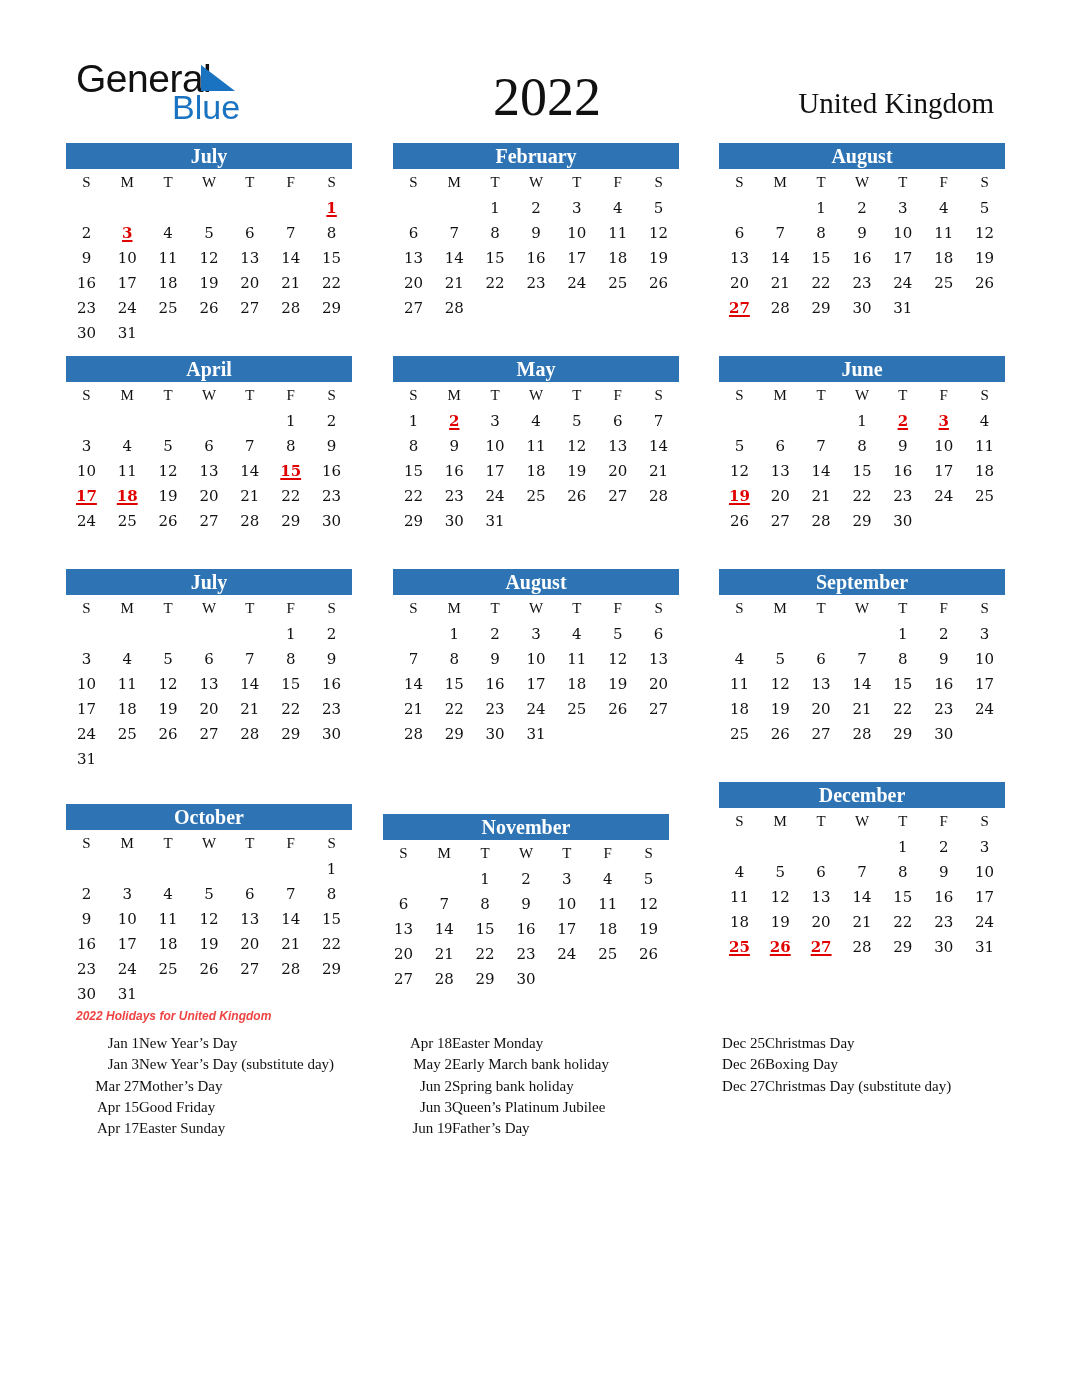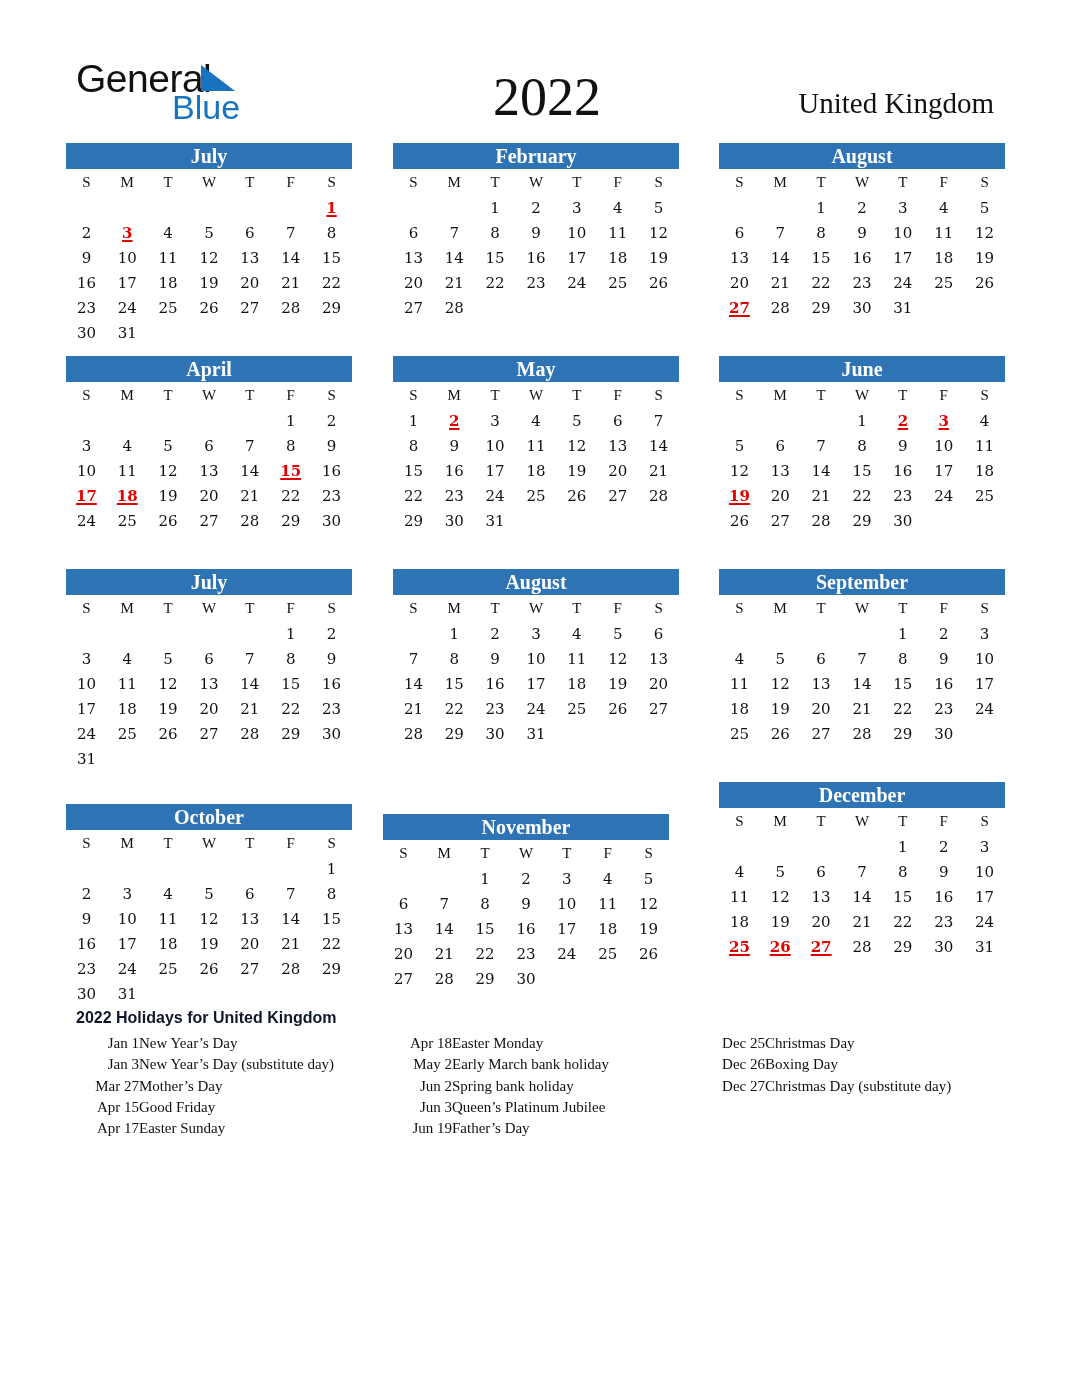--- a/index.html
+++ b/index.html
@@ -12,21 +12,21 @@
   .year { position: absolute; left: 493px; top: 66px; font-family: "Liberation Serif", "DejaVu Serif", serif; font-size: 54px; line-height: 62px; color: #111; }
   .country { position: absolute; right: 77px; top: 86px; font-family: "Liberation Serif", "DejaVu Serif", serif; font-size: 29px; line-height: 34px; color: #111; margin-left: 36px; }
 
   .month { position: absolute; width: 286px; }
   .month .mhead { height: 26px; background: #2e74b5; color: #fff; text-align: center; font-family: "Liberation Serif", "DejaVu Serif", serif; font-weight: bold; font-size: 20px; line-height: 27px; }
   .month .grid { display: grid; grid-template-columns: repeat(7, 1fr); padding: 0 0; }
   .month .wd { height: 27px; line-height: 27px; text-align: center; font-family: "Liberation Serif", "DejaVu Serif", serif; font-size: 15px; color: #111; }
   .month .d { height: 25px; line-height: 25px; text-align: center; font-family: "DejaVu Serif", "Liberation Serif", serif; font-size: 15px; color: #111; }
   .month .d.hol { color: #e00000; font-weight: bold; text-decoration: underline; text-decoration-thickness: 2px; text-underline-offset: 2px; }
 
-  .hol-title { position: absolute; left: 76px; top: 1009px; font-family: "Liberation Sans", "DejaVu Sans", sans-serif; font-weight: bold; font-size: 16px; color: #0f172a; }
+  .hol-title { position: absolute; left: 76px; top: 1009px; font-family: "Liberation Sans", "DejaVu Sans", sans-serif; font-weight: bold; font-size: 12px; color: #ef4444; font-style: italic; }
   .hol-col { position: absolute; top: 1033px; }
   .hol-row { height: 21.3px; line-height: 21px; white-space: nowrap; font-family: "Liberation Serif", "DejaVu Serif", serif; font-size: 15px; color: #111; }
   .hol-row .hd { display: inline-block; width: 63px; text-align: right; }
 </style>
 </head>
 <body>
 
 <div class="logo">
   <span class="general">General</span>
   <span class="tri"></span>

